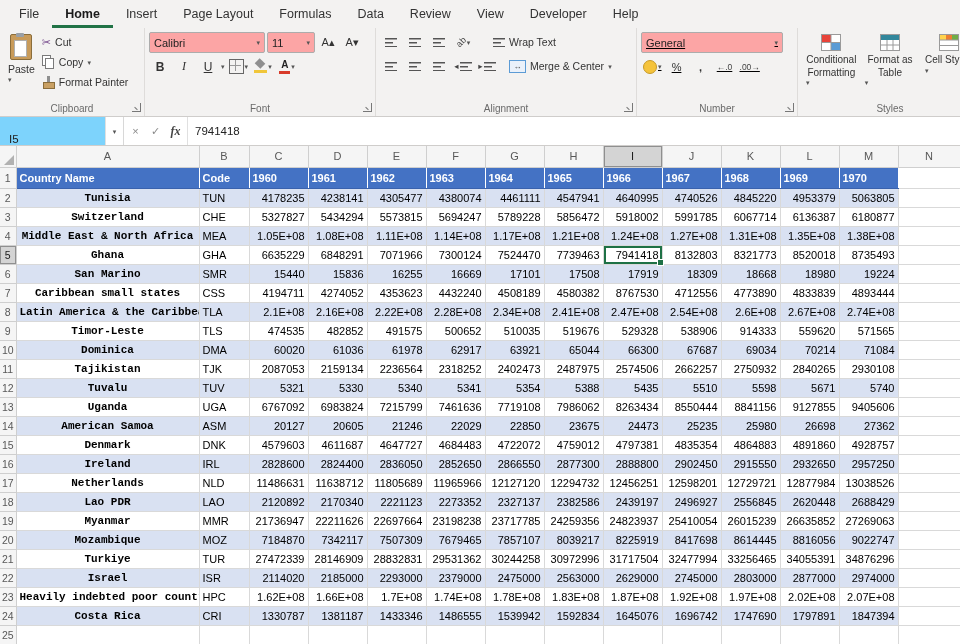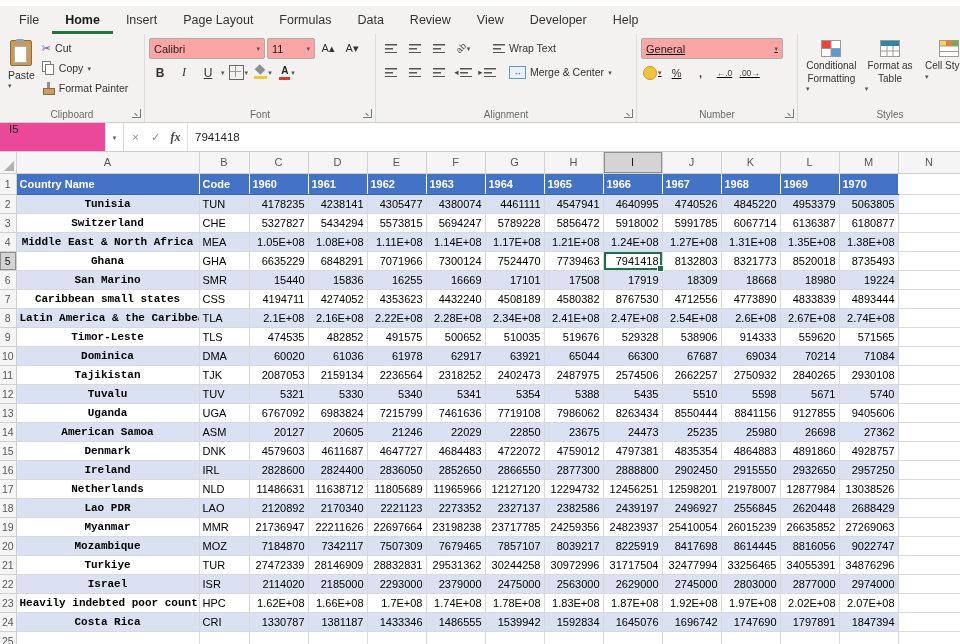--- a/index.html
+++ b/index.html
@@ -1,20 +1,20 @@
 <!DOCTYPE html>
 <html><head>
 <meta charset="utf-8">
 <style>
   html,body{margin:0;padding:0;}
   body{width:960px;height:644px;overflow:hidden;background:#fff;font-family:"Liberation Sans",sans-serif;-webkit-font-smoothing:antialiased;}
   .app{width:960px;height:644px;display:flex;flex-direction:column;}
 
   
-  .tabbar{height:28px;background:#f3f2f1;display:flex;align-items:stretch;padding-left:6px;flex:none;margin-top:6px;}
+  .tabbar{height:28px;background:#f3f2f1;display:flex;align-items:stretch;padding-left:6px;flex:none;}
   .tab{display:flex;align-items:center;padding:0 13px;font-size:12.5px;color:#333;cursor:default;}
   .tab.active{font-weight:bold;color:#1a1a1a;box-shadow:inset 0 -3px 0 #217346;}
 
   
   .ribbon{height:88px;background:#f3f2f1;border-bottom:1px solid #cfcdcb;display:flex;flex:none;position:relative;overflow:hidden;}
   .group{display:flex;flex-direction:column;border-right:1px solid #dedcda;position:relative;padding:2px 4px 0 4px;flex:none;}
   .g-body{flex:1;display:flex;align-items:flex-start;}
   .g-label{height:16px;font-size:10px;color:#6a6a6a;display:flex;align-items:center;justify-content:center;flex:none;}
   .launcher{position:absolute;right:3px;bottom:4px;width:8px;height:8px;border-right:1px solid #777;border-bottom:1px solid #777;}
   .launcher::after{content:"";position:absolute;right:2px;bottom:2px;width:4px;height:1px;background:#777;transform:rotate(45deg);}
@@ -63,21 +63,21 @@
   
   .ico-coin{width:12px;height:12px;border-radius:50%;background:#f5c33b;border:1px solid #c79a28;}
   .dec-txt{font-size:8.5px;color:#444;letter-spacing:0;}
 
   
   .styles-big{width:56px;}
   .styles-big .bb-label{font-size:10px;}
 
   
   .fbar{height:28px;background:#f3f2f1;border-bottom:1px solid #cfcdcb;display:flex;align-items:stretch;flex:none;}
-  .namebox{width:96px;background:#ec4899;border-right:1px solid #e0e0e0;display:flex;align-items:flex-start;padding-left:9px;font-size:11.5px;color:#222;}
+  .namebox{width:96px;background:#7dd3fc;border-right:1px solid #e0e0e0;display:flex;align-items:flex-end;padding-left:9px;font-size:11.5px;color:#222;}
   .nb-caret{width:17px;display:flex;align-items:center;justify-content:center;background:#fff;border-right:1px solid #d8d8d8;}
   .fbtns{display:flex;align-items:center;padding:0 3px;background:#fff;border-right:1px solid #e0e0e0;gap:3px;}
   .fbtn{width:17px;height:18px;display:flex;align-items:center;justify-content:center;font-size:11px;color:#8a8a8a;}
   .fbtn.fx{font-family:"Liberation Serif",serif;font-style:italic;font-weight:bold;color:#444;font-size:12px;}
   .ffield{flex:1;background:#fff;display:flex;align-items:center;padding-left:7px;font-size:11.5px;color:#222;}
 
   
   .grid{height:500px;overflow:hidden;background:#fff;flex:none;}
   table{border-collapse:collapse;table-layout:fixed;width:960px;}
   th,td{margin:0;padding:0 3px;font-size:11px;font-weight:normal;white-space:nowrap;overflow:hidden;height:18px;line-height:18px;}
@@ -677,21 +677,21 @@
             <td class="cname">Netherlands</td>
             <td class="ccode">NLD</td>
             <td class="cnum">11486631</td>
             <td class="cnum">11638712</td>
             <td class="cnum">11805689</td>
             <td class="cnum">11965966</td>
             <td class="cnum">12127120</td>
             <td class="cnum">12294732</td>
             <td class="cnum">12456251</td>
             <td class="cnum">12598201</td>
-            <td class="cnum">21978007</td>
+            <td class="cnum">12729721</td>
             <td class="cnum">12877984</td>
             <td class="cnum">13038526</td>
             <td class="outside"></td>
           </tr>
           <tr class="band">
             <th class="rowhead">18</th>
             <td class="cname">Lao PDR</td>
             <td class="ccode">LAO</td>
             <td class="cnum">2120892</td>
             <td class="cnum">2170340</td>

